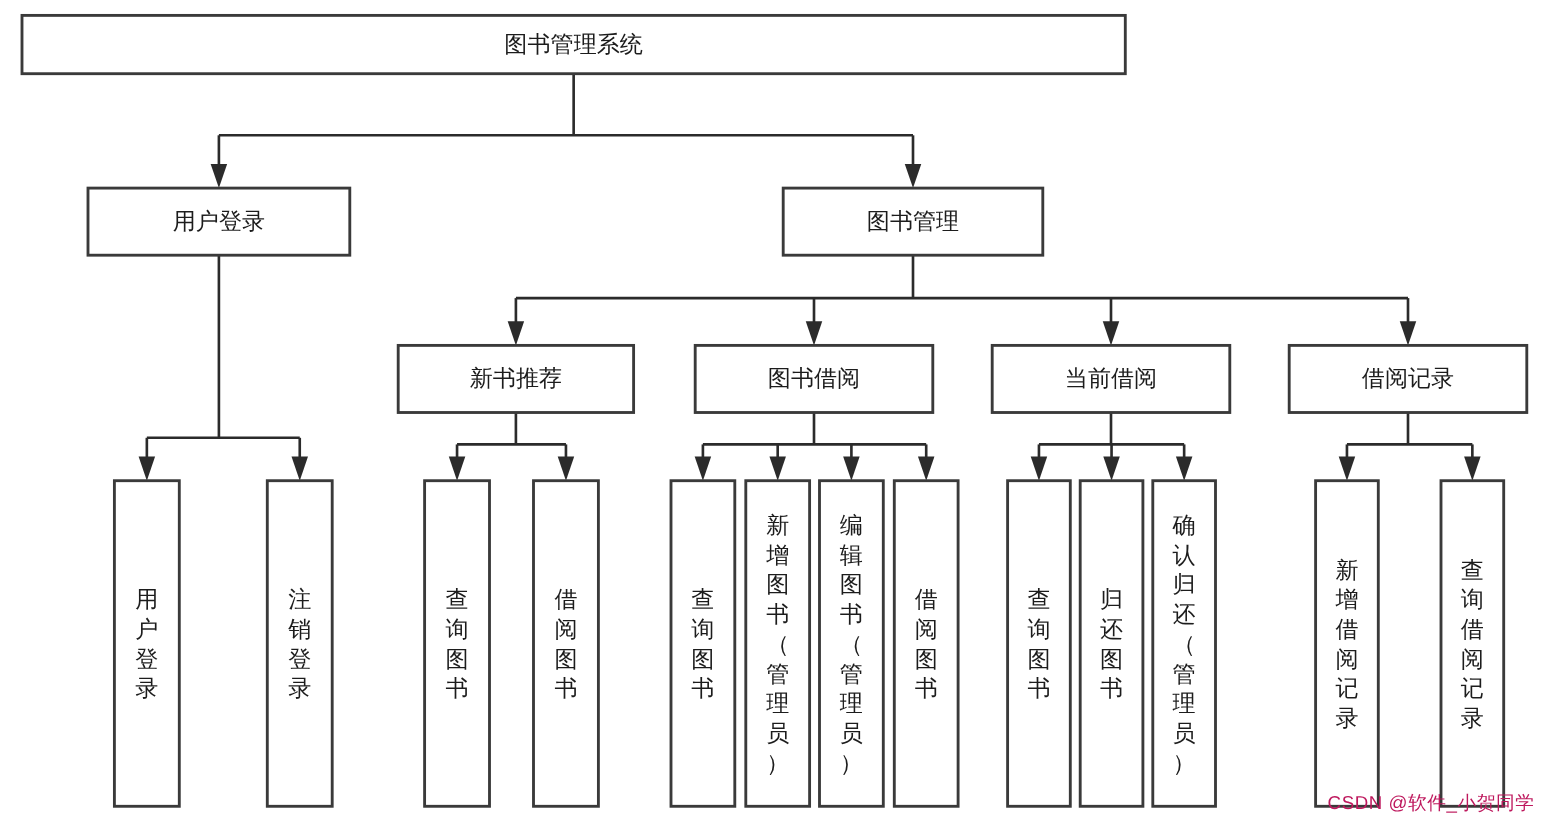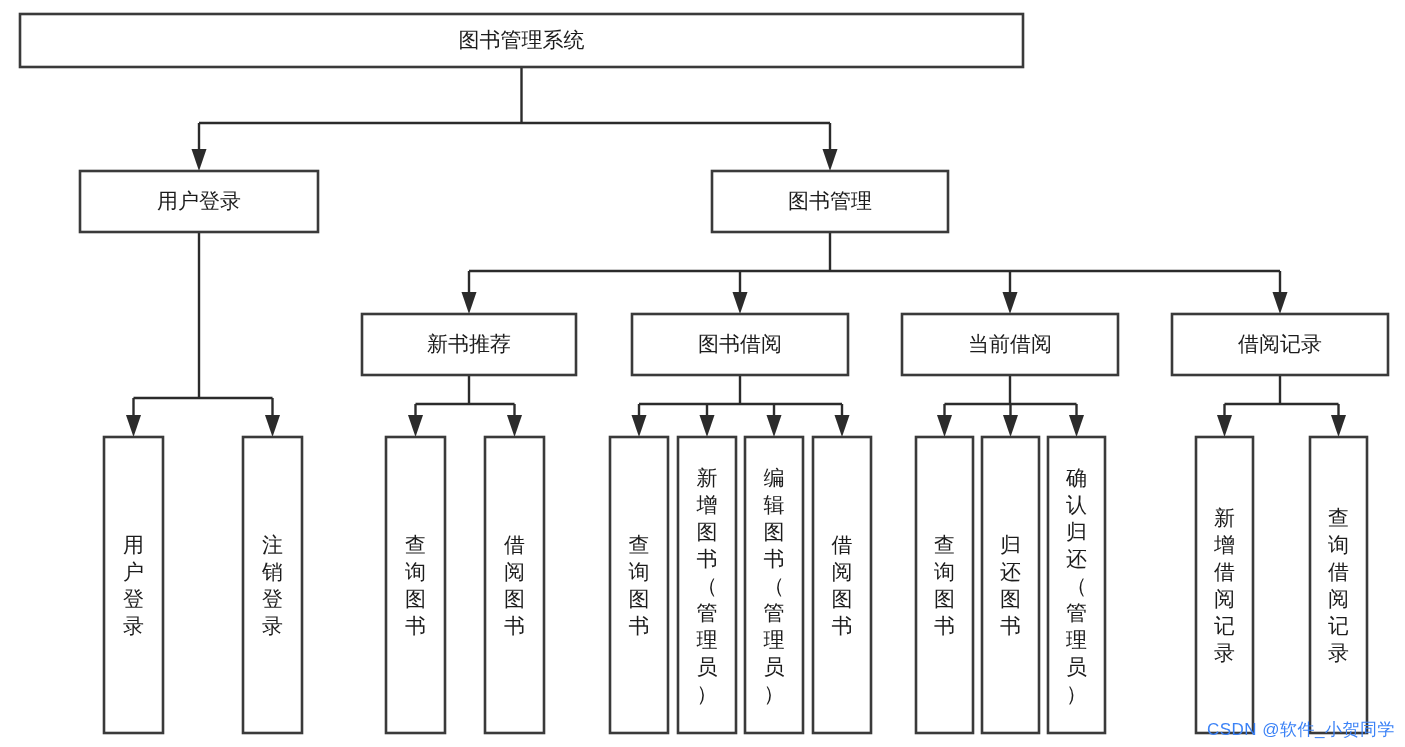--- a/index.html
+++ b/index.html
@@ -55,21 +55,21 @@
     font-size: 21px;
     fill: #1c1c1c;
     text-anchor: middle;
   }
   .watermark {
     position: absolute;
     right: 10px;
     bottom: 6px;
     font-family: "Liberation Sans", "DejaVu Sans", sans-serif;
     font-size: 17px;
-    color: #3b82f6;
+    color: #be185d;
     letter-spacing: 0.5px;
     white-space: nowrap;
     user-select: none;
   }
 </style>
 </head>
 <body>
 
 <div id="diagram-root">
   <svg id="tree-svg" viewBox="0 0 1405 747" preserveAspectRatio="xMinYMin meet">

